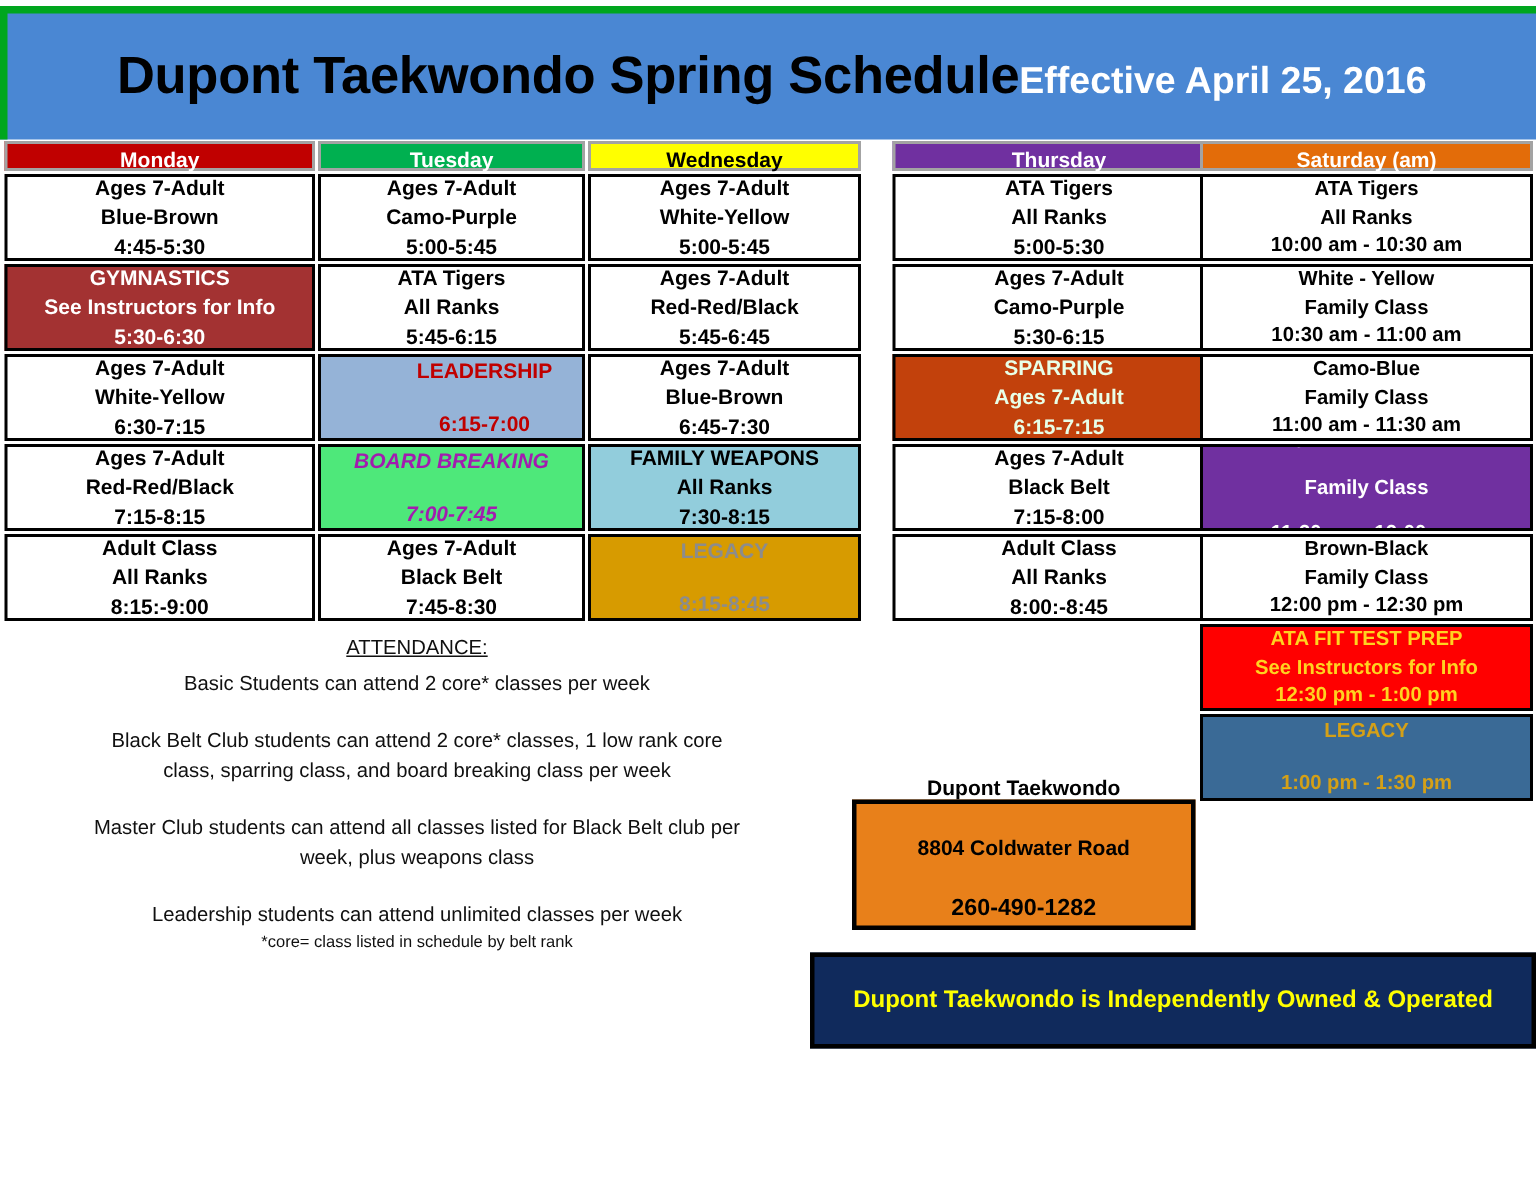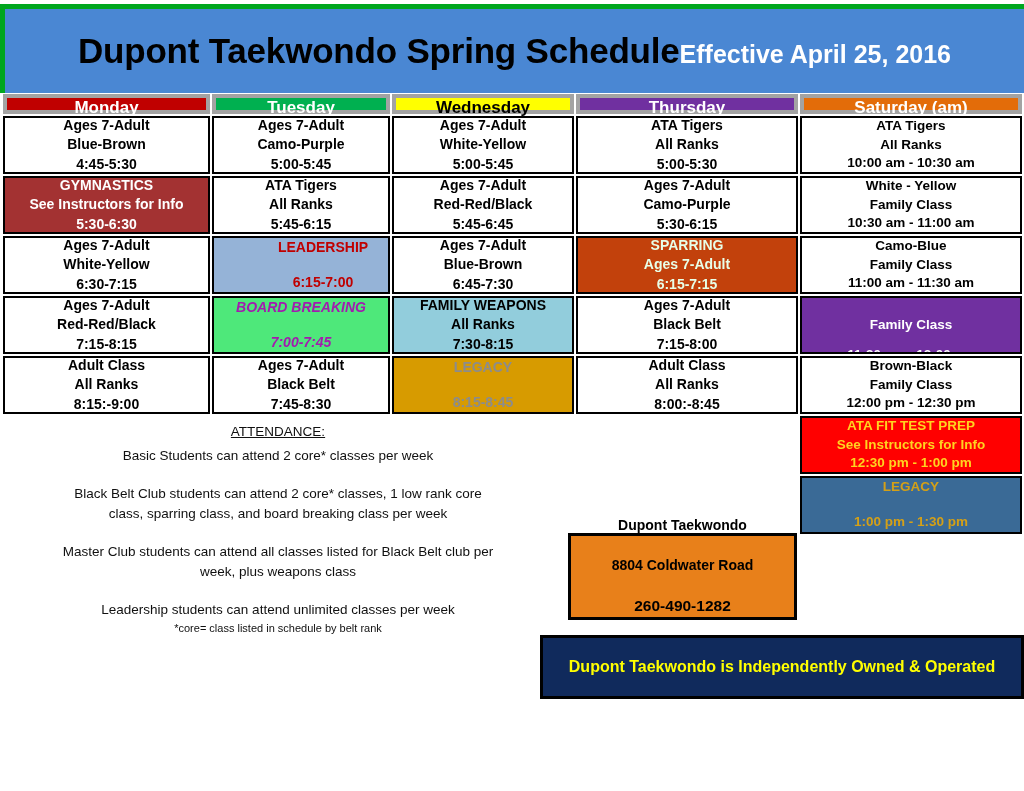--- a/index.html
+++ b/index.html
@@ -30,27 +30,27 @@
     font-size:25px;font-weight:bold;color:#ffffff;
     line-height:1.0;text-align:center;margin-top:7px;
   }
 
   
   .grid{position:absolute;left:3px;top:94px;width:1019px;}
   .col{position:absolute;top:0;}
   .col-mon{left:0px;width:207px;}
   .col-tue{left:209px;width:178px;}
   .col-wed{left:389px;width:182px;}
-  .col-thu{left:573px;width:222px;}
+  .col-thu{left:592px;width:222px;}
   .col-sat{left:797px;width:222px;}
 
   .day-head{
     height:20px;line-height:20px;
-    text-align:center;font-size:17px;font-weight:bold;color:#ffffff;
-    border:4px solid #a3a3a3;box-sizing:border-box;
+    text-align:center;font-size:14px;font-weight:bold;color:#ffffff;
+    border:2px solid #a3a3a3;box-sizing:border-box;
     margin-bottom:2px;
   }
   .head-mon{background:#c00000;}
   .head-tue{background:#00b050;}
   .head-wed{background:#ffff00;color:#000000;}
   .head-thu{background:#7030a0;}
   .head-sat{background:#e36c09;}
 
   .cell{
     height:58px;

